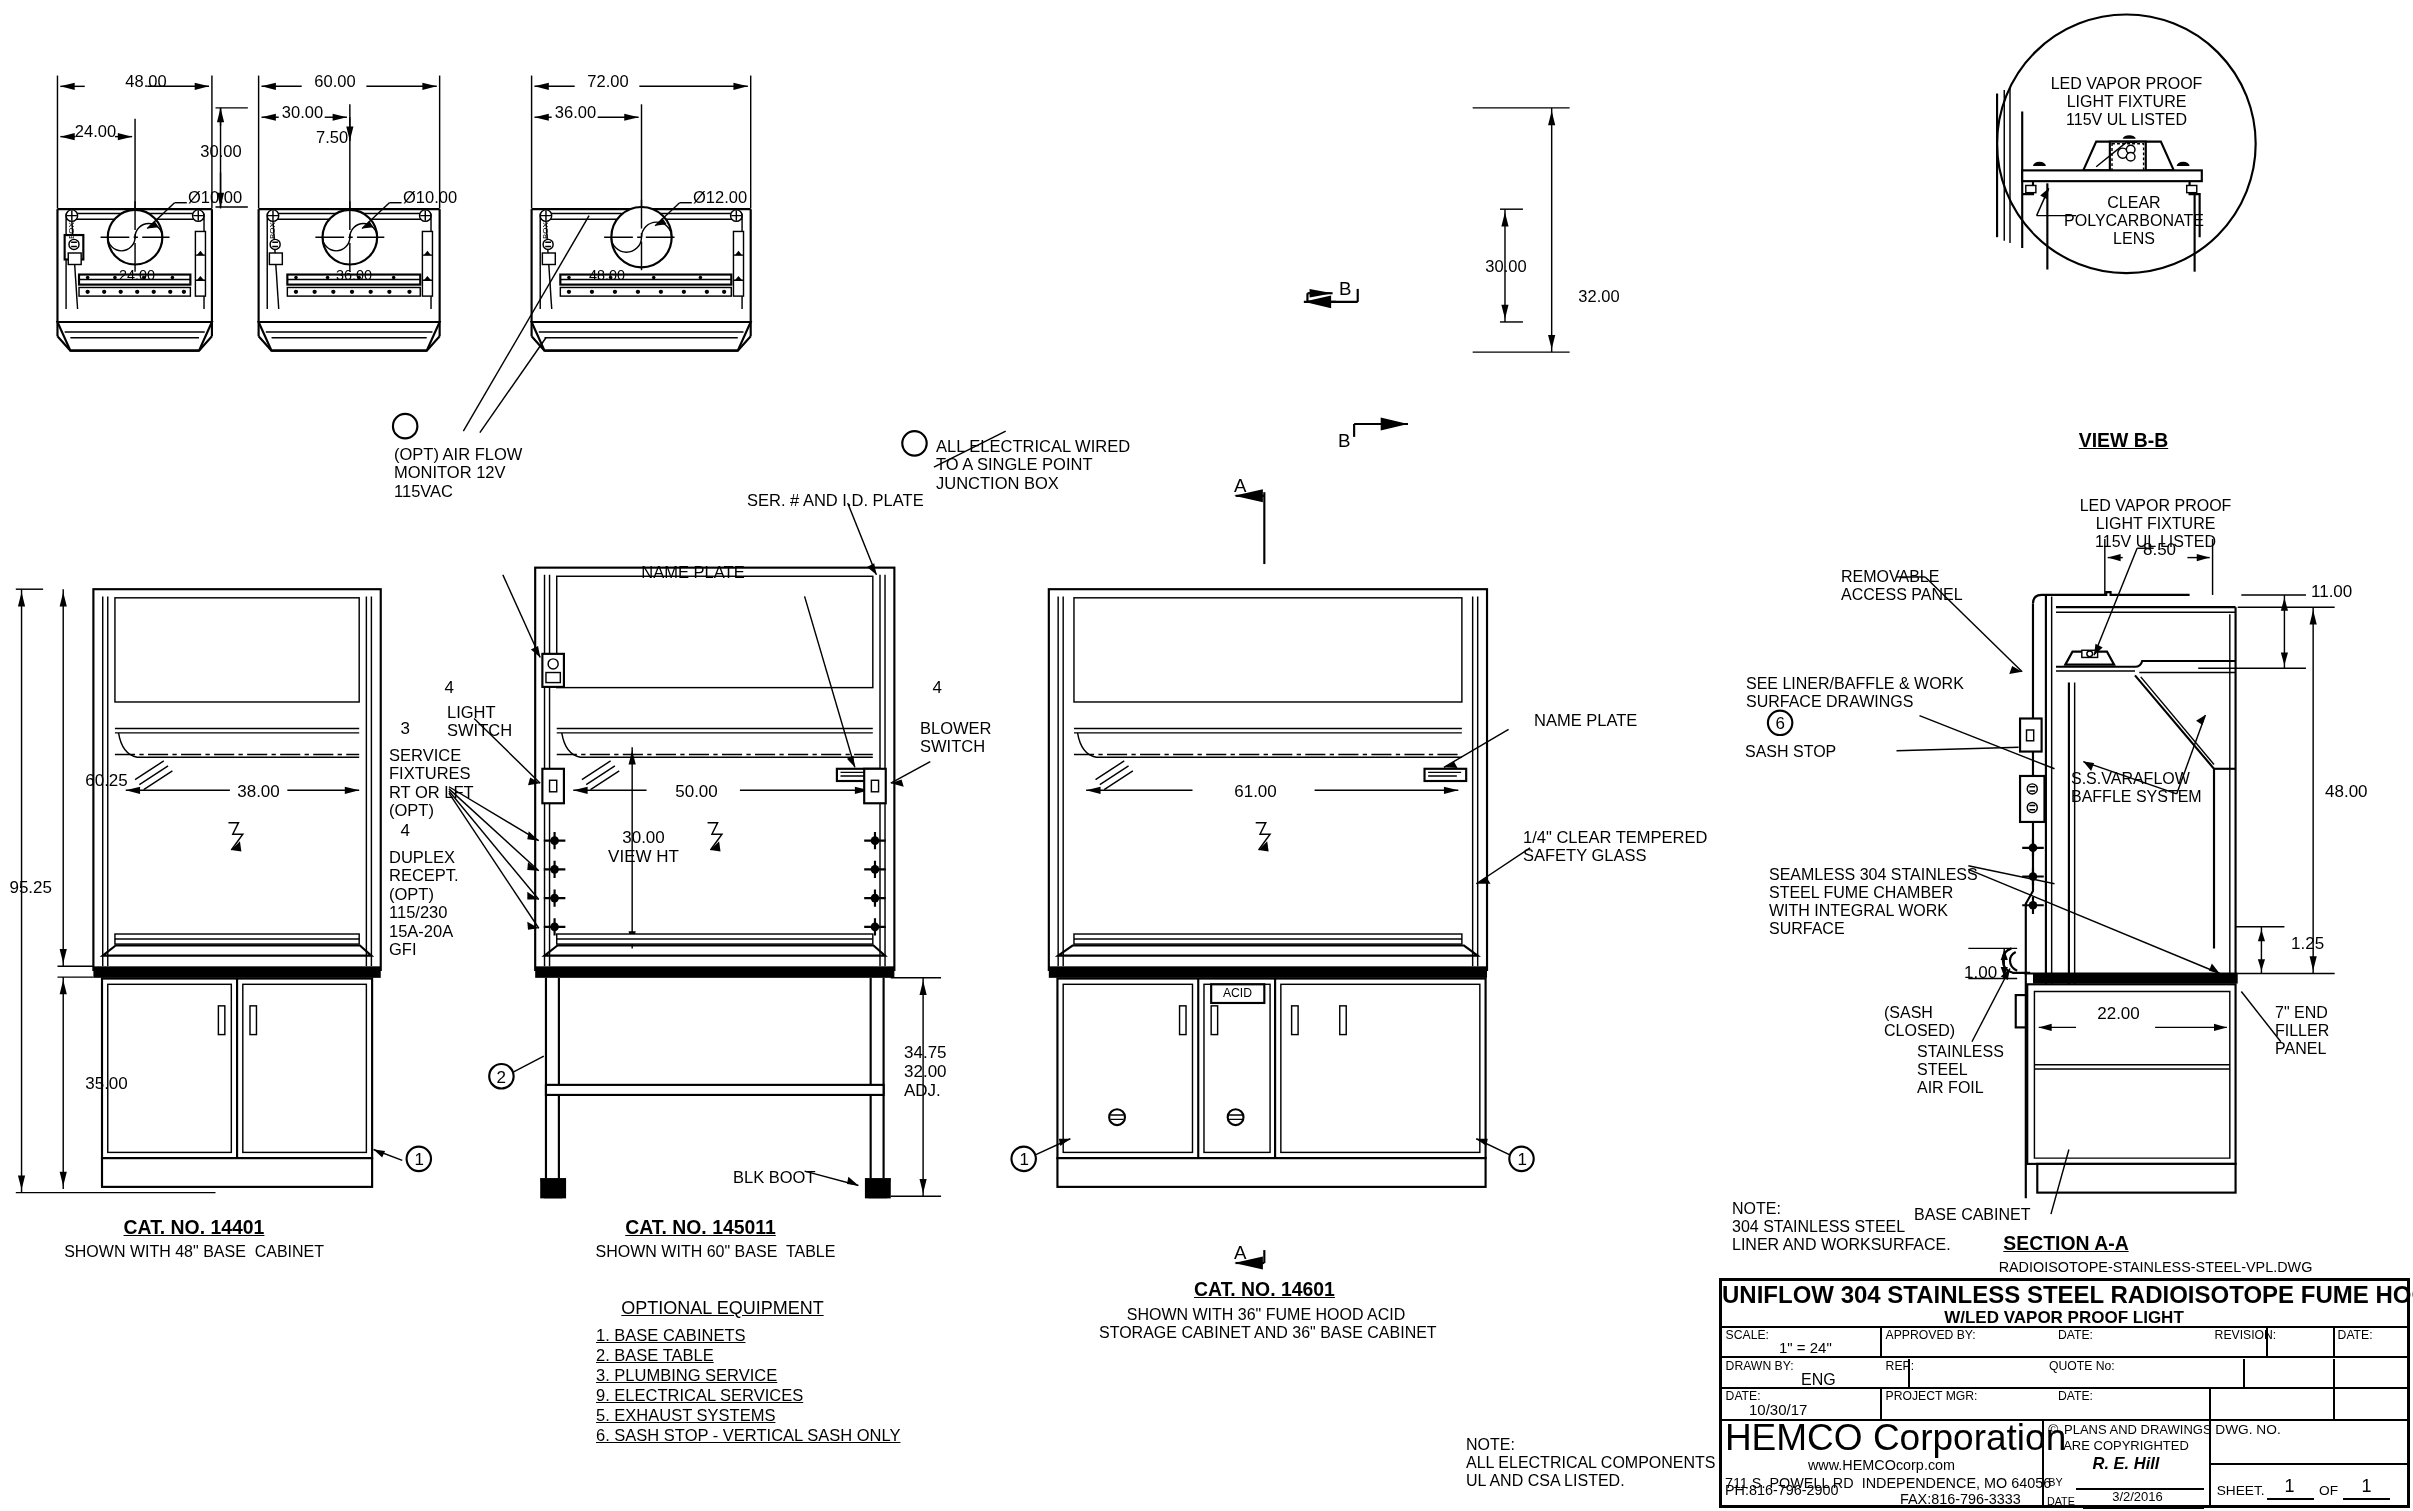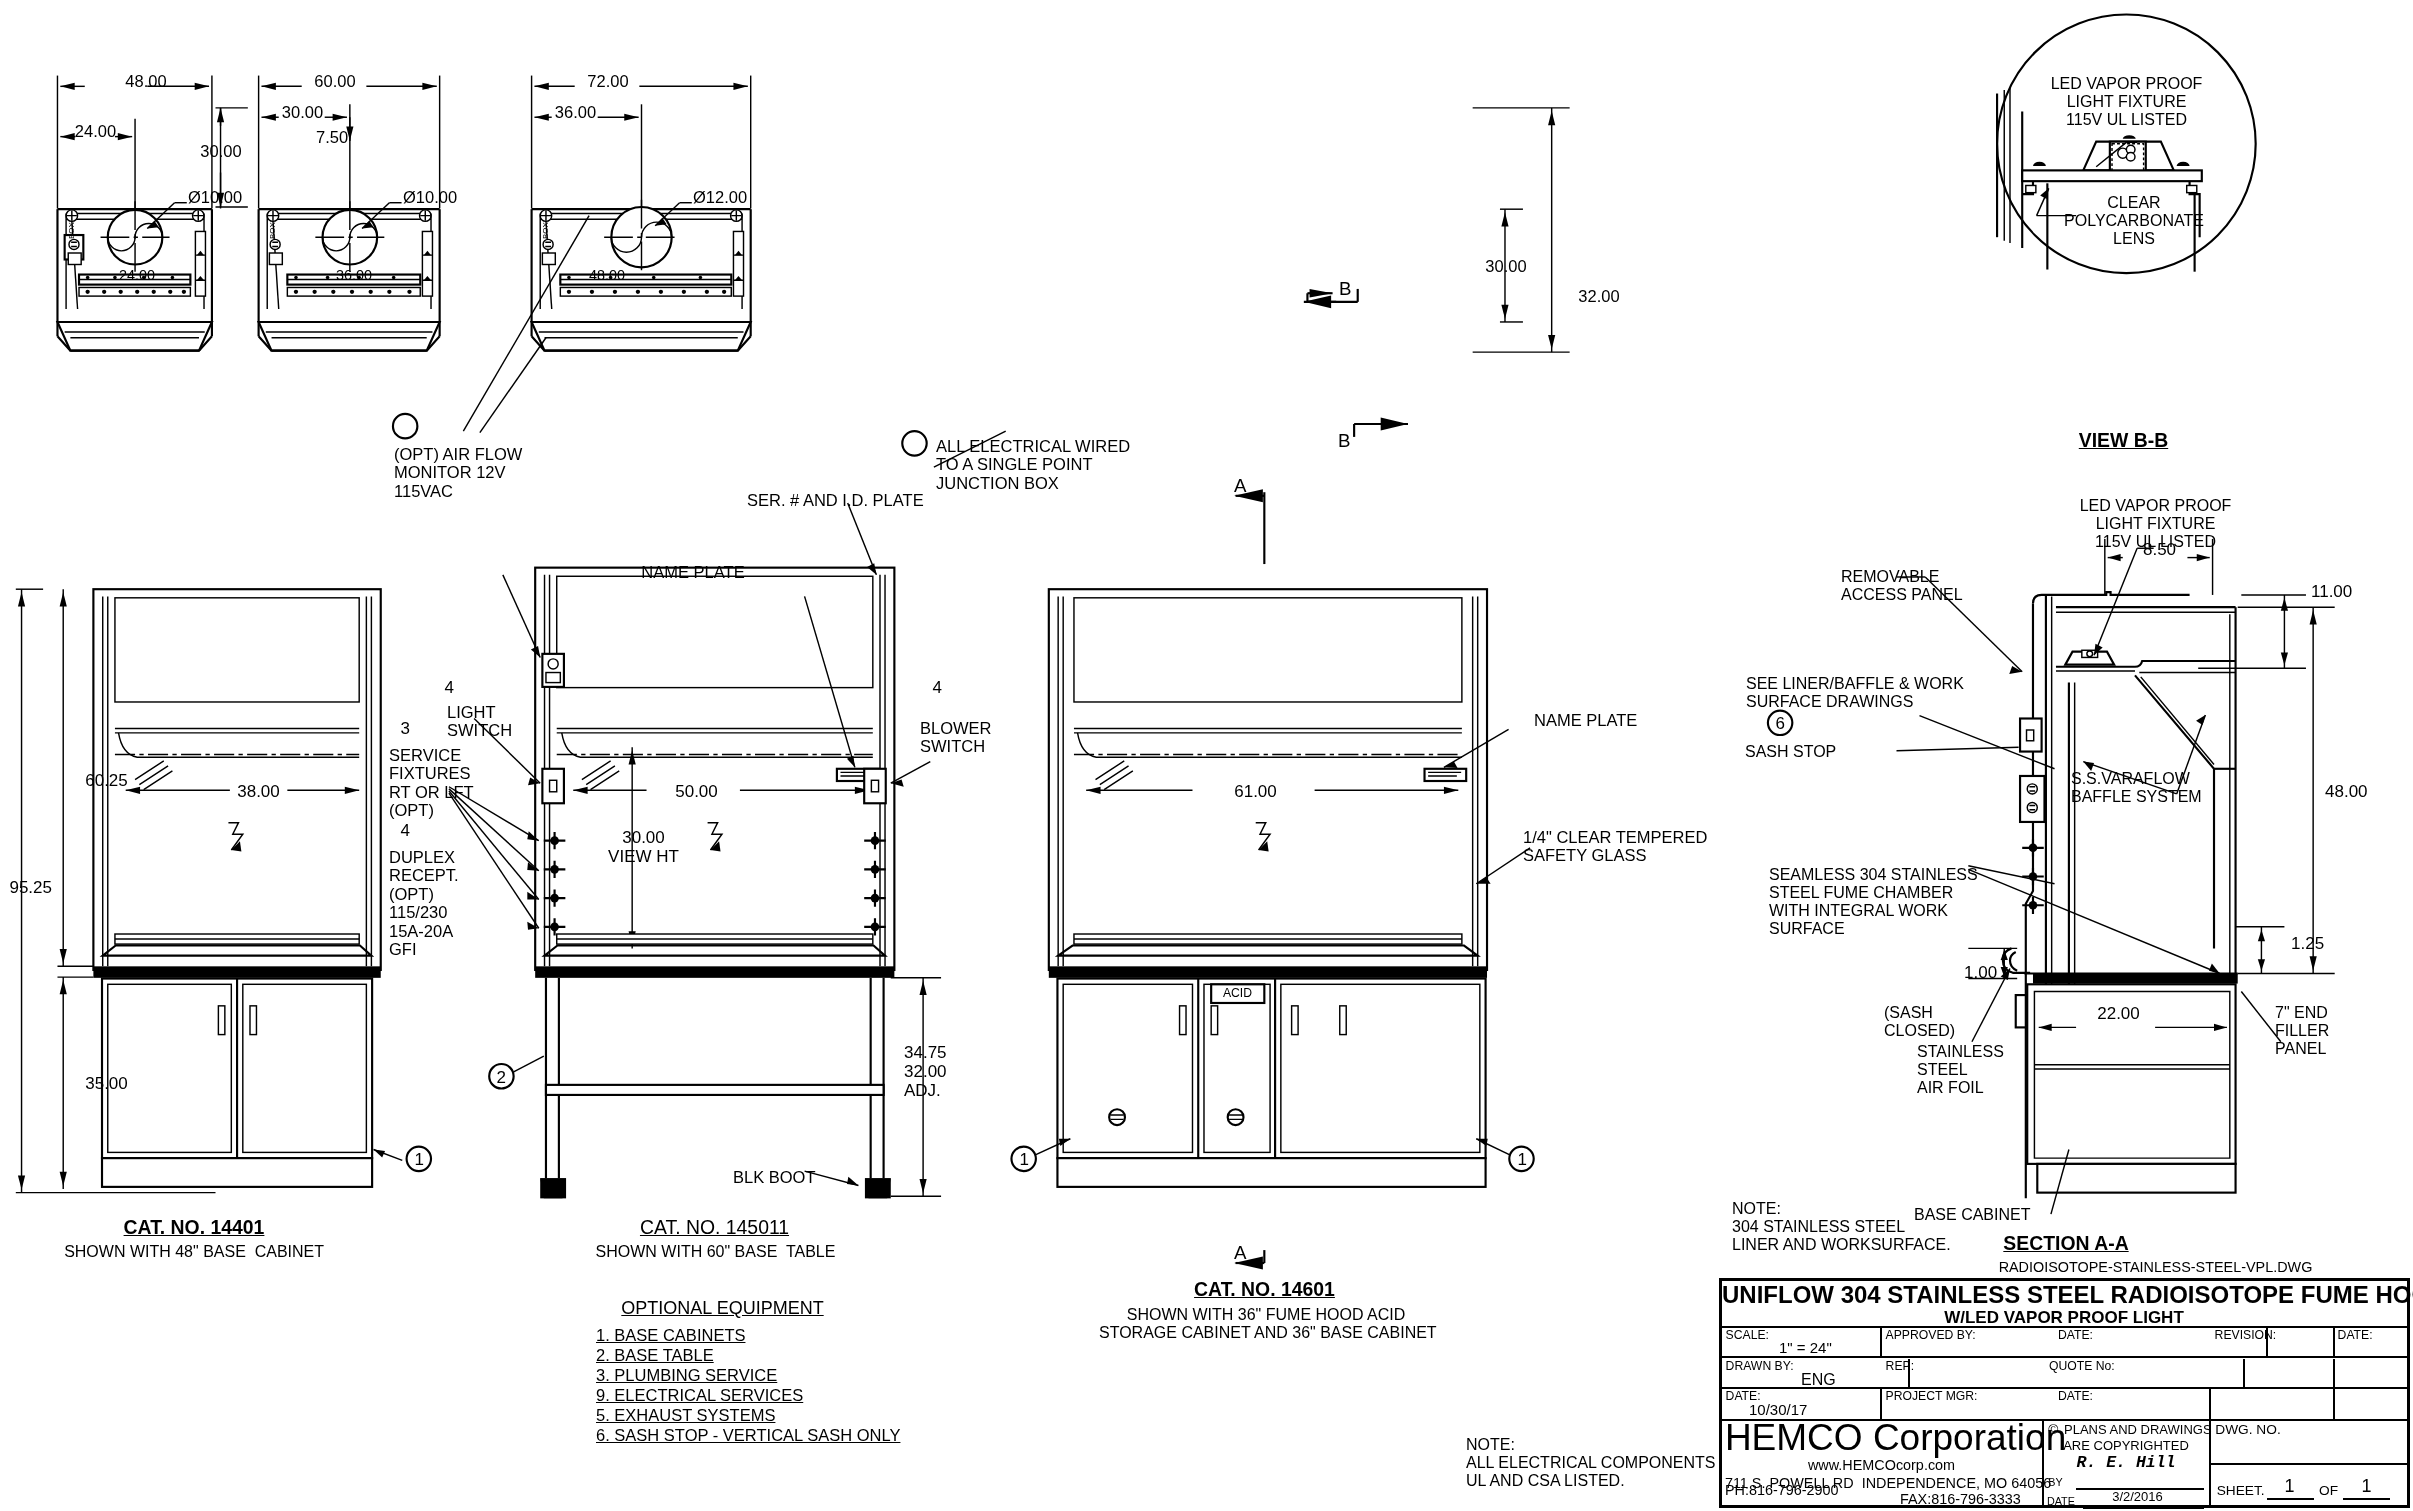--- a/index.html
+++ b/index.html
@@ -733,21 +733,21 @@
 RECEPT.
 (OPT)
 115/230
 15A-20A
 GFI</div>
 <div class="t c" style="left:925px;top:678px;width:24.4px;font-size:17px">4</div>
 <div class="t" style="left:920px;top:719px;font-size:16.5px">BLOWER
 SWITCH</div>
 <div class="t" style="left:733px;top:1168px;font-size:16.5px">BLK BOOT</div>
 <div class="t c" style="left:489px;top:1068px;width:24.4px;font-size:17px">2</div>
-<div class="t c u" style="left:596px;top:1217px;width:237px;font-size:19.4px;font-weight:400">CAT. NO. 145011</div>
+<div class="t c u" style="left:582px;top:1217px;width:237px;font-size:19.4px;font-weight:700">CAT. NO. 145011</div>
 <div class="t c" style="left:568px;top:1243px;width:295px;font-size:16px">SHOWN WITH 60" BASE  TABLE</div>
 
 <div class="t c" style="left:1214px;top:782px;width:83px;font-size:17px">61.00</div>
 <div class="t" style="left:1534px;top:711px;font-size:16.5px">NAME PLATE</div>
 <div class="t" style="left:1523px;top:828px;font-size:16.5px">1/4" CLEAR TEMPERED
 SAFETY GLASS</div>
 <div class="t c" style="left:1211px;top:987px;width:53px;font-size:12.2px">ACID</div>
 <div class="t c" style="left:1012px;top:1150px;width:24.4px;font-size:17px">1</div>
 <div class="t c" style="left:1510px;top:1150px;width:24.4px;font-size:17px">1</div>
 <div class="t" style="left:1234px;top:476px;font-size:18.7px">A</div>
@@ -867,21 +867,21 @@
       <div class="t" style="left:2.9px;top:-2.9px;font-size:37px;font-weight:400">HEMCO Corporation</div>
       <div class="t c" style="left:0;top:37px;width:319px;font-size:14.4px">www.HEMCOcorp.com</div>
       <div class="t" style="left:2.9px;top:55px;font-size:14.4px">711 S. POWELL RD  INDEPENDENCE, MO 64056</div>
       <div class="t" style="left:2.9px;top:62px;font-size:14.4px">PH:816-796-2900</div>
       <div class="t" style="left:178px;top:71px;font-size:14.4px">FAX:816-796-3333</div>
     </div>
     <div style="position:absolute;left:322px;top:0;width:167px;height:100%;border-right:2.2px solid #000;box-sizing:border-box">
       <div class="t" style="left:4.3px;top:2.2px;font-size:13.7px">©</div>
       <div class="t" style="left:20px;top:2.9px;font-size:13px">PLANS AND DRAWINGS</div>
       <div class="t c" style="left:0;top:18.7px;width:164px;font-size:13px">ARE COPYRIGHTED</div>
-      <div class="t c" style="left:0;top:34px;width:164px;font-size:16.5px;font-style:italic;font-family:Liberation Mono, monospace;font-weight:700">R. E. Hill</div>
+      <div class="t c" style="left:0;top:34px;width:164px;font-size:16.5px;font-style:italic;font-family:Liberation Sans, sans-serif;font-weight:700">R. E. Hill</div>
       <div class="t" style="left:4.3px;top:56px;font-size:10.8px">BY</div>
       <div style="position:absolute;left:32px;top:68px;width:128px;border-bottom:2.2px solid #000"></div>
       <div class="t c" style="left:36px;top:70px;width:115px;font-size:13px">3/2/2016</div>
       <div class="t" style="left:2.9px;top:75px;font-size:10.8px">DATE</div>
       <div style="position:absolute;left:39px;top:87px;width:121px;border-bottom:2.2px solid #000"></div>
     </div>
     <div style="position:absolute;left:489px;top:0;right:0;height:100%;box-sizing:border-box">
       <div class="t" style="left:4.3px;top:2.2px;font-size:13.7px">DWG. NO.</div>
       <div style="position:absolute;left:0;top:43px;right:0;border-top:2.2px solid #000"></div>
       <div class="t" style="left:5.7px;top:63px;font-size:13.7px">SHEET.</div>

